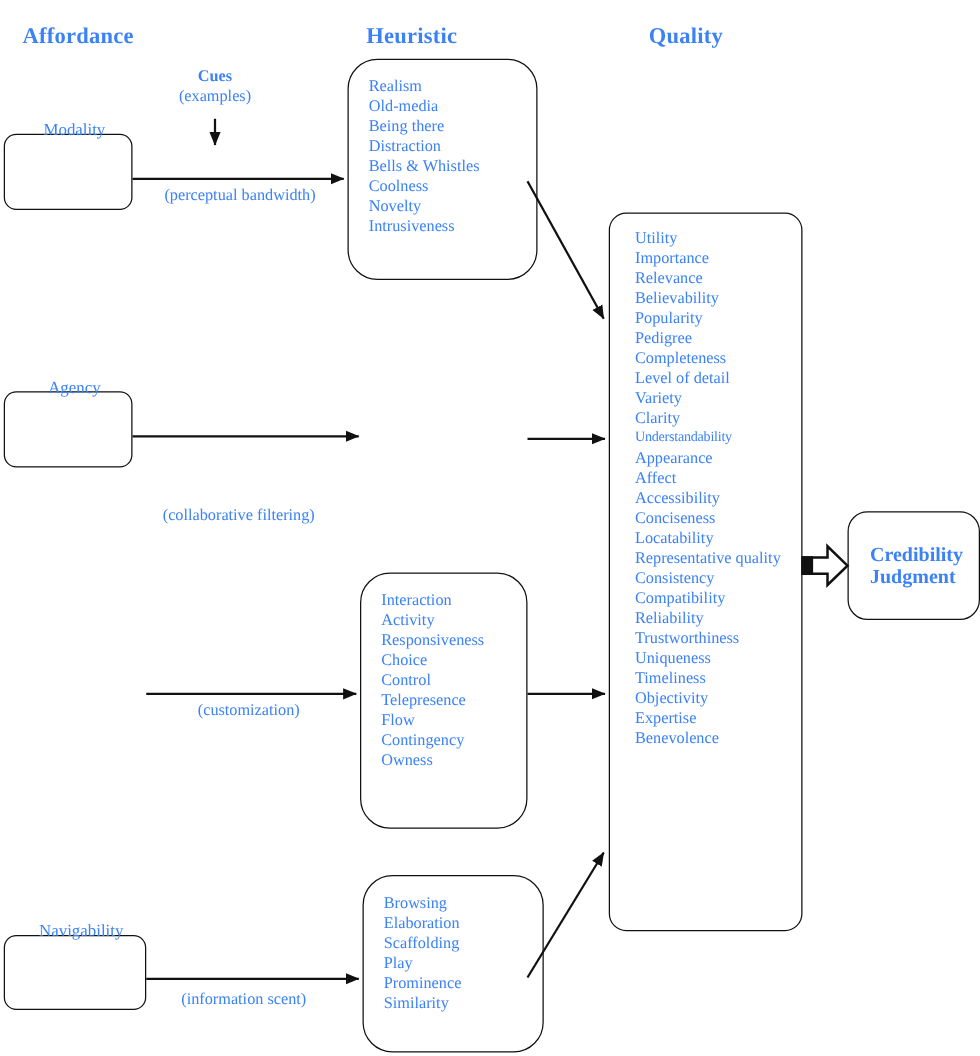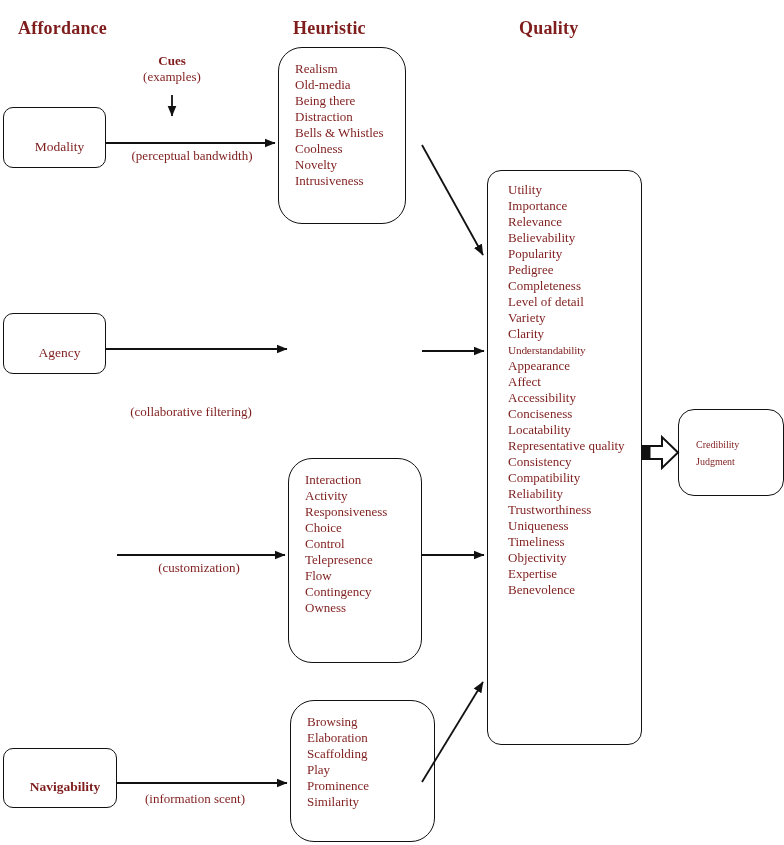--- a/index.html
+++ b/index.html
@@ -1,38 +1,38 @@
 <!DOCTYPE html>
 <html><head>
 <meta charset="utf-8">
 <style>
   html,body{margin:0;padding:0;background:#ffffff;}
   #canvas{
     position:relative;
     width:784px;height:845px;
     background:#ffffff;
     font-family:"Liberation Serif", serif;
-    color:#7f1d1d;
+    color:#3b82f6;
     overflow:hidden;
   }
   .col-header{
     position:absolute;
     font-size:18px;font-weight:bold;
     letter-spacing:0.2px;
     white-space:nowrap;
   }
   .box{
     position:absolute;
     background:#ffffff;
     border:1.7px solid #111111;
     box-sizing:border-box;
   }
   .aff-box{
     border-radius:10px;
-    display:flex;align-items:flex-end;justify-content:center;padding-left:10px;
+    display:flex;align-items:flex-start;justify-content:center;padding-left:10px;
   }
   .aff-box .label{
     font-size:13.5px;
     transform:translateY(-12px);
     white-space:nowrap;
   }
   .heur-box{
     border-radius:24px;
     padding:13px 6px 0 16px;
   }
@@ -52,21 +52,21 @@
   .quality-list .li.condensed{
     font-size:11.3px;line-height:16px;
     letter-spacing:-0.2px;
   }
   #credibility-box{
     border-radius:16px;
     display:flex;flex-direction:column;justify-content:center;
     padding-left:17px;
   }
   #credibility-box .cred-line{
-    font-size:10px;line-height:17px;
+    font-size:16px;line-height:17px;font-weight:bold;
   }
   .cue-head{
     position:absolute;
     font-size:13px;font-weight:bold;
     transform:translateX(-50%);
     white-space:nowrap;
   }
   .cue-sub{
     position:absolute;
     font-size:13px;
@@ -95,30 +95,30 @@
 
   <div class="cue-head" style="left:172px;top:53px;">Cues</div>
   <div class="cue-sub" style="left:172px;top:69px;">(examples)</div>
 
   <div class="box aff-box" style="left:3px;top:107px;width:103px;height:61px;">
     <span class="label">Modality</span>
   </div>
   <div class="box aff-box" style="left:3px;top:313px;width:103px;height:61px;">
     <span class="label">Agency</span>
   </div>
-  <div class="box aff-box" style="left:3px;top:748px;width:114px;height:60px;font-weight:bold;">
+  <div class="box aff-box" style="left:3px;top:748px;width:114px;height:60px;">
     <span class="label">Navigability</span>
   </div>
 
   <div class="arrow-label" style="left:192px;top:148px;">(perceptual bandwidth)</div>
   <div class="arrow-label" style="left:191px;top:356px;margin-top:48px;">(collaborative filtering)</div>
   <div class="arrow-label" style="left:199px;top:560px;">(customization)</div>
   <div class="arrow-label" style="left:195px;top:791px;">(information scent)</div>
 
-  <div class="box heur-box" style="left:278px;top:47px;width:128px;height:177px;">
+  <div class="box heur-box" style="left:278px;top:47px;width:152px;height:177px;">
       <div class="li">Realism</div>
       <div class="li">Old-media</div>
       <div class="li">Being there</div>
       <div class="li">Distraction</div>
       <div class="li">Bells &amp; Whistles</div>
       <div class="li">Coolness</div>
       <div class="li">Novelty</div>
       <div class="li">Intrusiveness</div>
     </div>
   <div class="box heur-box" style="left:288px;top:458px;width:134px;height:205px;">

